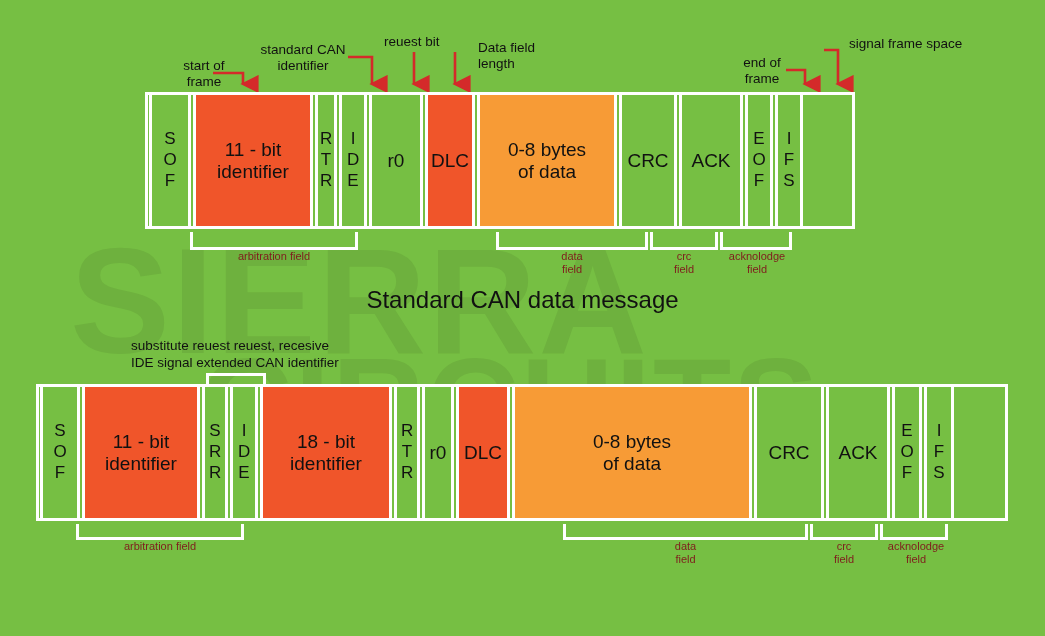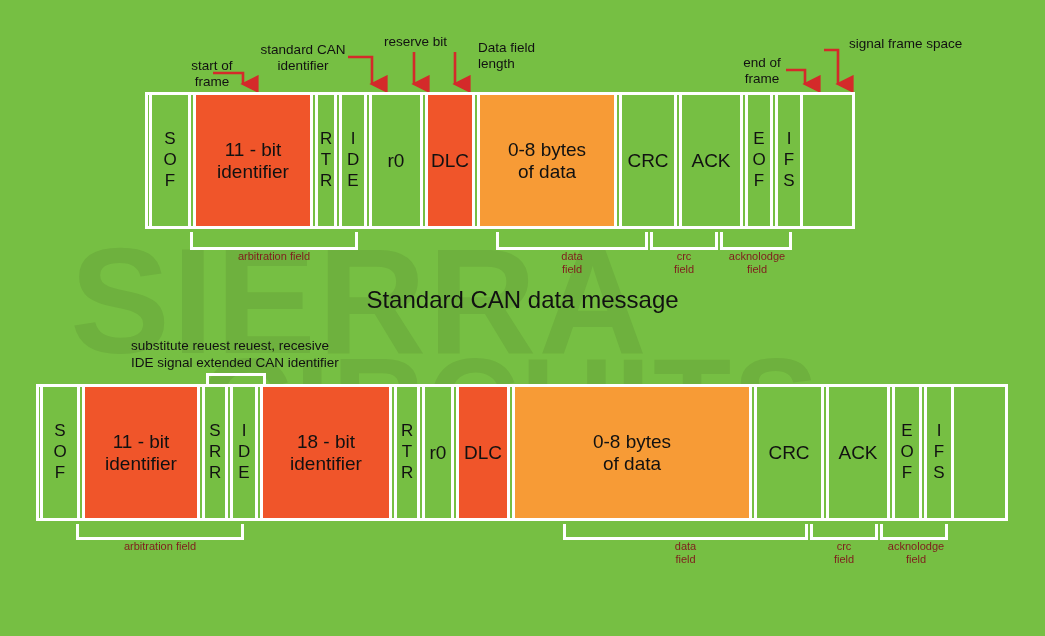--- a/index.html
+++ b/index.html
@@ -129,25 +129,25 @@
       <path d="M414,52 L414,84" marker-end="url(#ah)"></path>
 
       <path d="M455,52 L455,84" marker-end="url(#ah)"></path>
 
       <path d="M786,70 L805,70 L805,84" marker-end="url(#ah)"></path>
 
       <path d="M824,50 L838,50 L838,84" marker-end="url(#ah)"></path>
     </g>
   </svg>
 
-  <div class="callout ctr" style="left:172px; top:58px; width:80px;text-align:center;">start of
+  <div class="callout ctr" style="left:164px; top:58px; width:80px;text-align:center;">start of
 frame</div>
   <div class="callout ctr" style="left:253px; top:42px; width:100px;">standard CAN
 identifier</div>
-  <div class="callout" style="left:384px; top:34px;">reserve bit</div>
+  <div class="callout" style="left:384px; top:34px;">reuest bit</div>
   <div class="callout" style="left:478px; top:40px;">Data field
 length</div>
   <div class="callout ctr" style="left:725px; top:55px; width:74px;">end of
 frame</div>
   <div class="callout" style="left:849px; top:36px;">signal frame space</div>
 
   <div class="frame" id="std-frame" style="left:145px; top:92px; width:710px; height:137px;">
       <div class="fld green vert" style="width: 42px;">SOF</div>
       <div class="fld red big" style="width: 120px;">11 - bit<br>identifier</div>
       <div class="fld green vert" style="width: 22px;">RTR</div>

